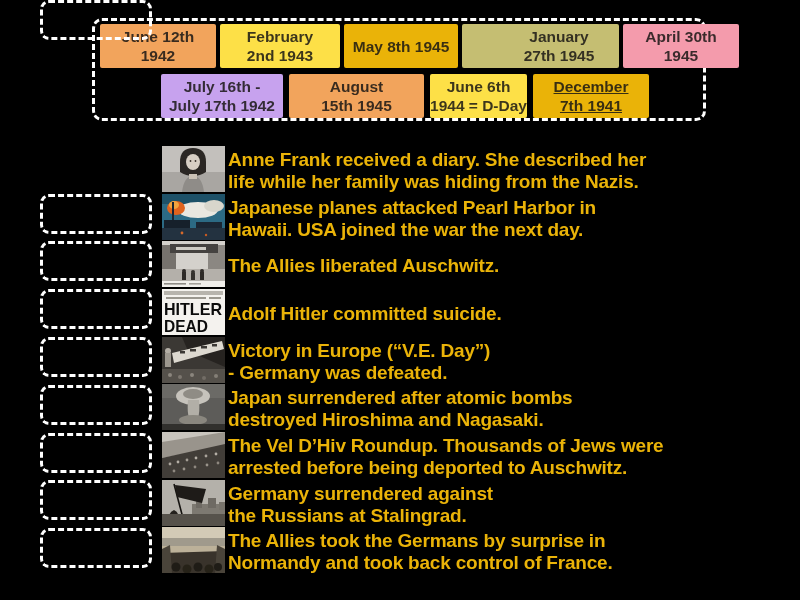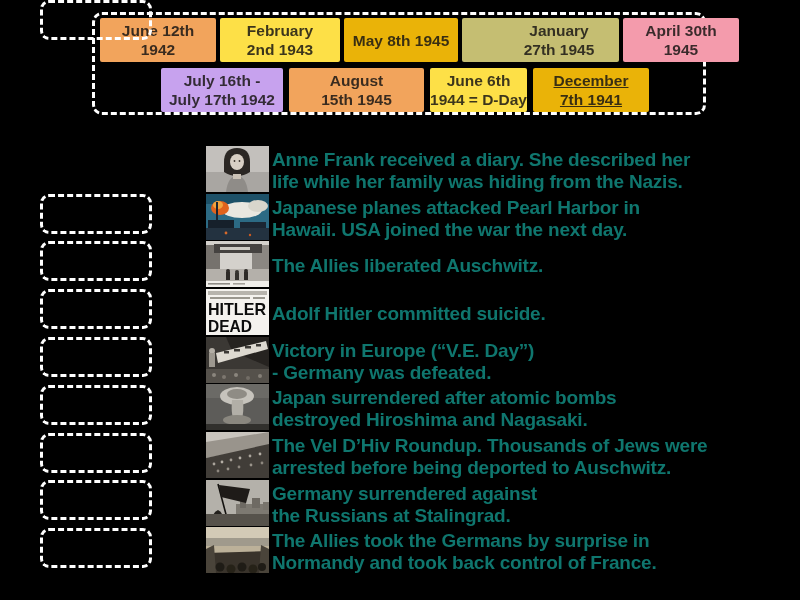--- a/index.html
+++ b/index.html
@@ -5,21 +5,21 @@
   html,body{margin:0;padding:0;}
   body{
     width:800px;height:600px;background:#000;overflow:hidden;
     font-family:"Liberation Sans","DejaVu Sans",sans-serif;
     -webkit-font-smoothing:antialiased;
   }
   .stage{position:relative;width:800px;height:600px;background:#000;}
 
   
   .dates-panel{
-    position:absolute;left:92px;top:12px;width:608px;height:97px;
+    position:absolute;left:92px;top:18px;width:608px;height:97px;
     border:3px dashed #ffffff;border-radius:10px;
   }
   .tile-row{display:flex;}
   .row-1{margin:3px 0 0 5px;gap:4px;}
   .row-2{margin:6px 0 16px 66px;gap:6px;}
   .tile{
     height:44px;border-radius:2px;flex:none;
     display:flex;align-items:center;justify-content:center;
     text-align:center;font-size:15.5px;font-weight:600;line-height:19px;
     color:rgba(25,22,20,0.85);white-space:pre-line;cursor:grab;
@@ -44,24 +44,24 @@
   .slot:nth-of-type(4){top:289px;}
   .slot:nth-of-type(5){top:337px;}
   .slot:nth-of-type(6){top:385px;}
   .slot:nth-of-type(7){top:433px;}
   .slot:nth-of-type(8){top:480px;}
   .slot:nth-of-type(9){top:528px;}
 
   
   .events{position:absolute;left:162px;top:145px;width:636px;}
   .event-row{display:flex;align-items:center;height:47.7px;}
-  .thumb{flex:none;width:63px;height:46px;display:block;margin-left:44px;}
+  .thumb{flex:none;width:63px;height:46px;display:block;}
   .thumb svg{display:block;width:63px;height:46px;}
   .event-text{
-    margin:4px 0 0 3px;color:#0f766e;font-size:19px;font-weight:700;
+    margin:4px 0 0 3px;color:#eab308;font-size:19px;font-weight:700;
     line-height:22px;white-space:pre-line;letter-spacing:-0.2px;
   }
 </style>
 </head>
 <body>
 
 <div class="stage">
 
   <div class="dates-panel">
     <div class="tile-row row-1">

